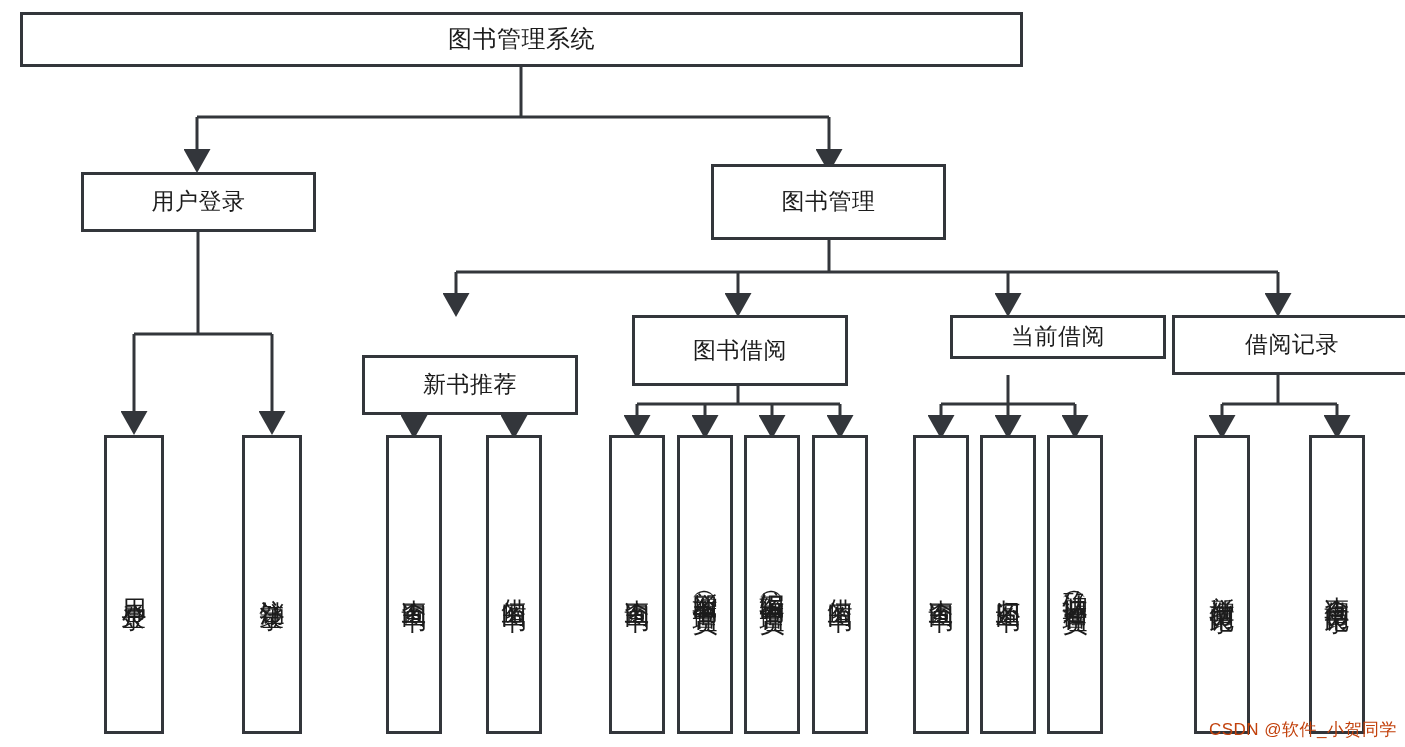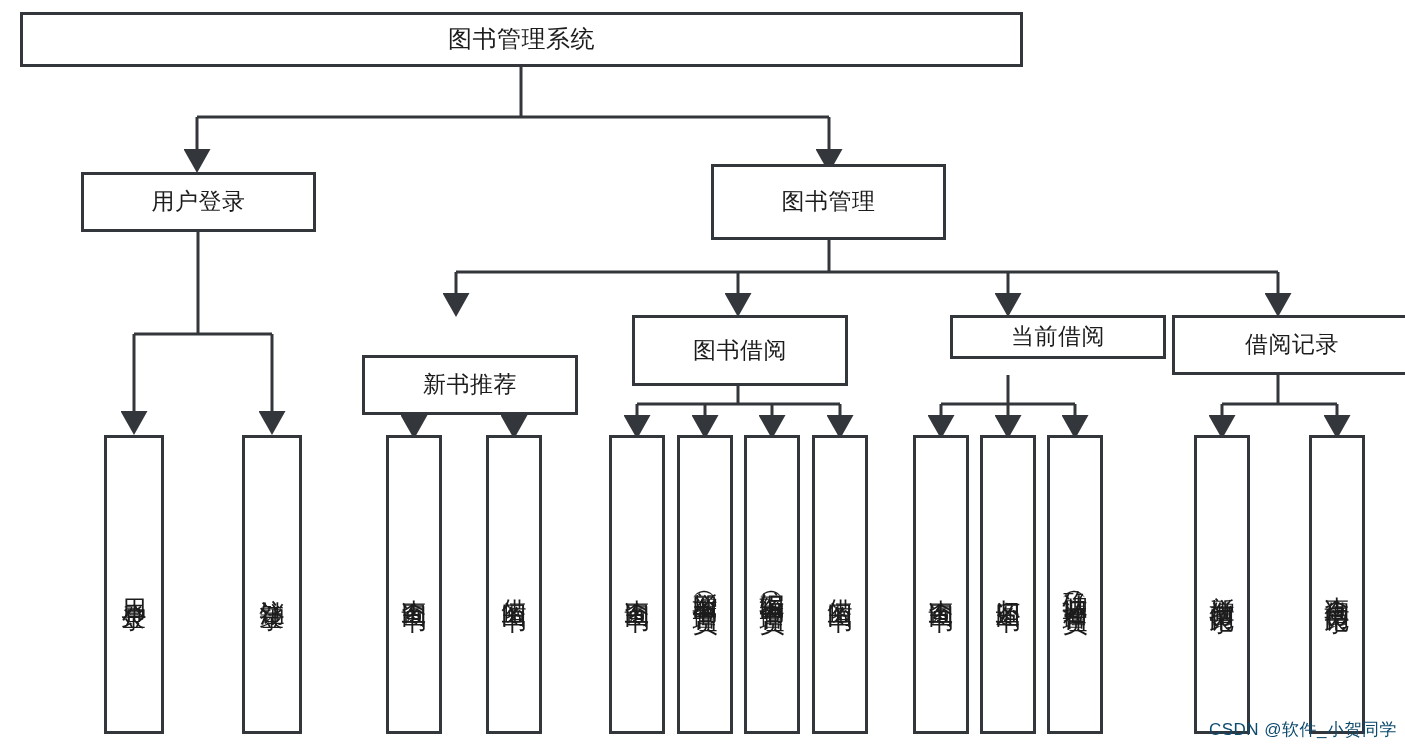--- a/index.html
+++ b/index.html
@@ -59,21 +59,21 @@
     font-size: 25px;
     line-height: 1.0;
     letter-spacing: 3px;
     white-space: nowrap;
   }
   #watermark {
     position: absolute;
     right: 8px;
     bottom: 6px;
     font-size: 17px;
-    color: #0c4a6e;
+    color: #c2410c;
     white-space: nowrap;
     letter-spacing: 0.5px;
   }
 </style>
 </head>
 <body>
 
 <div id="canvas">
 
   <svg class="wires" viewBox="0 0 1405 747" xmlns="http://www.w3.org/2000/svg">

